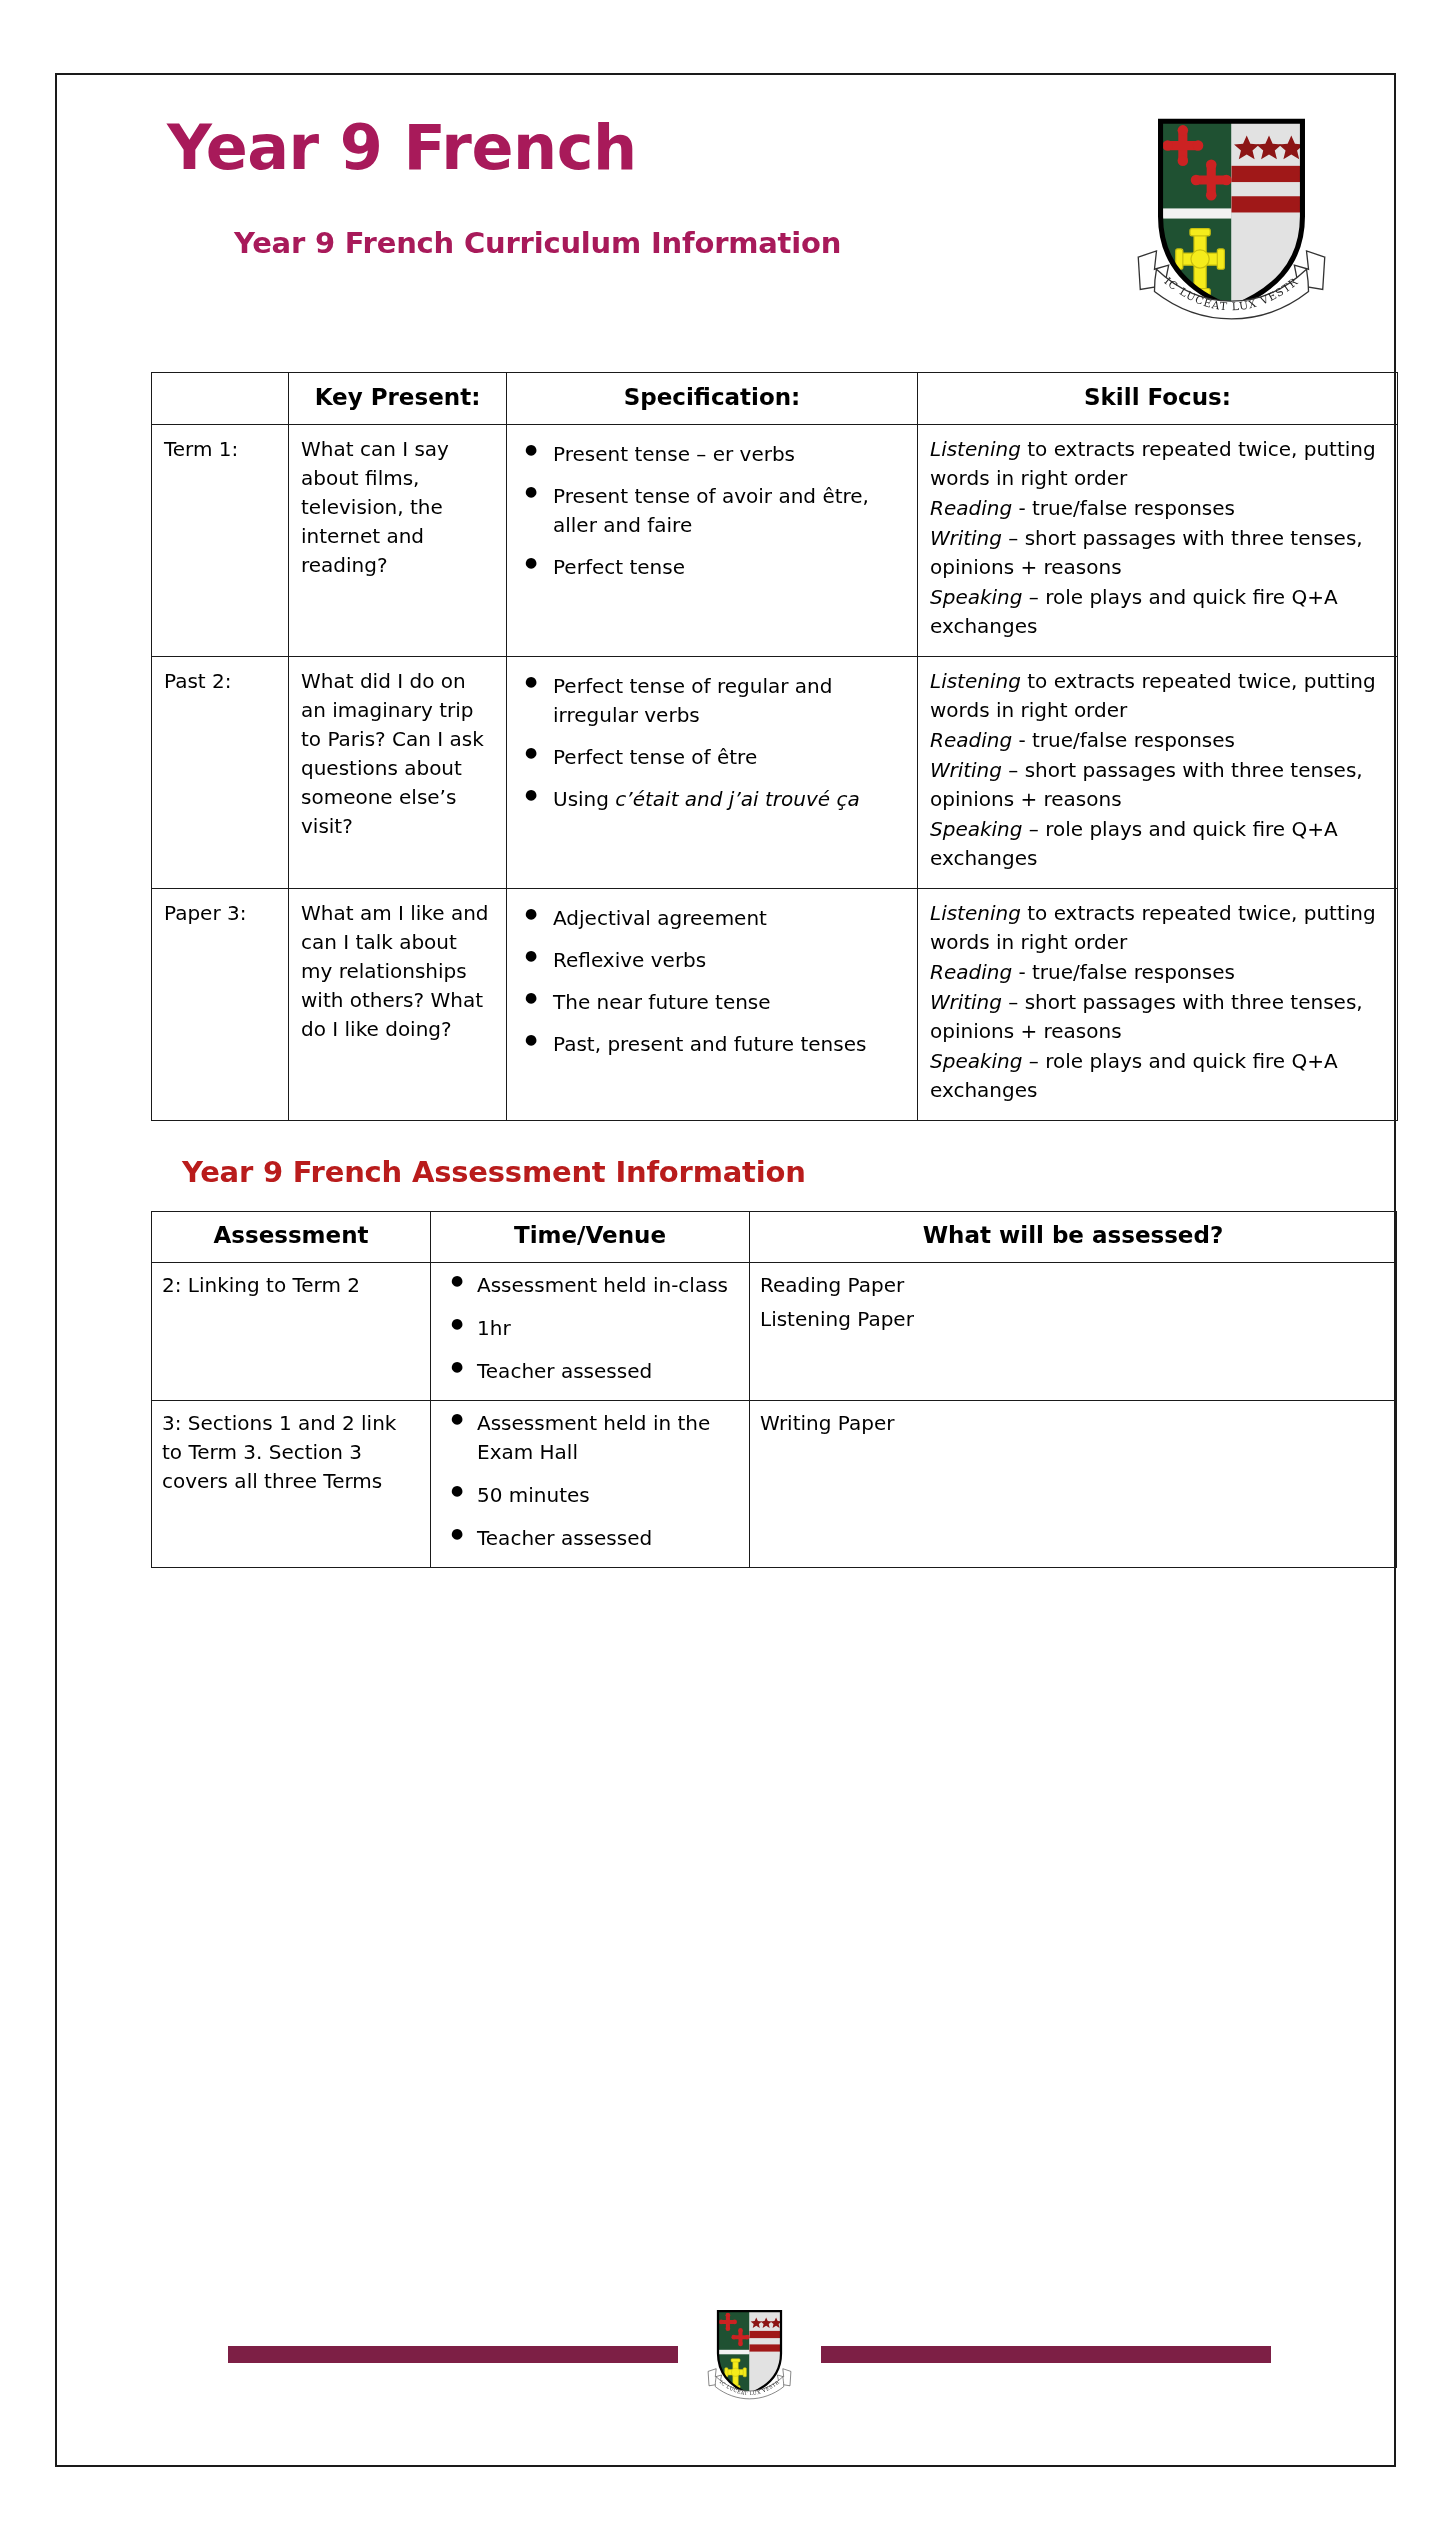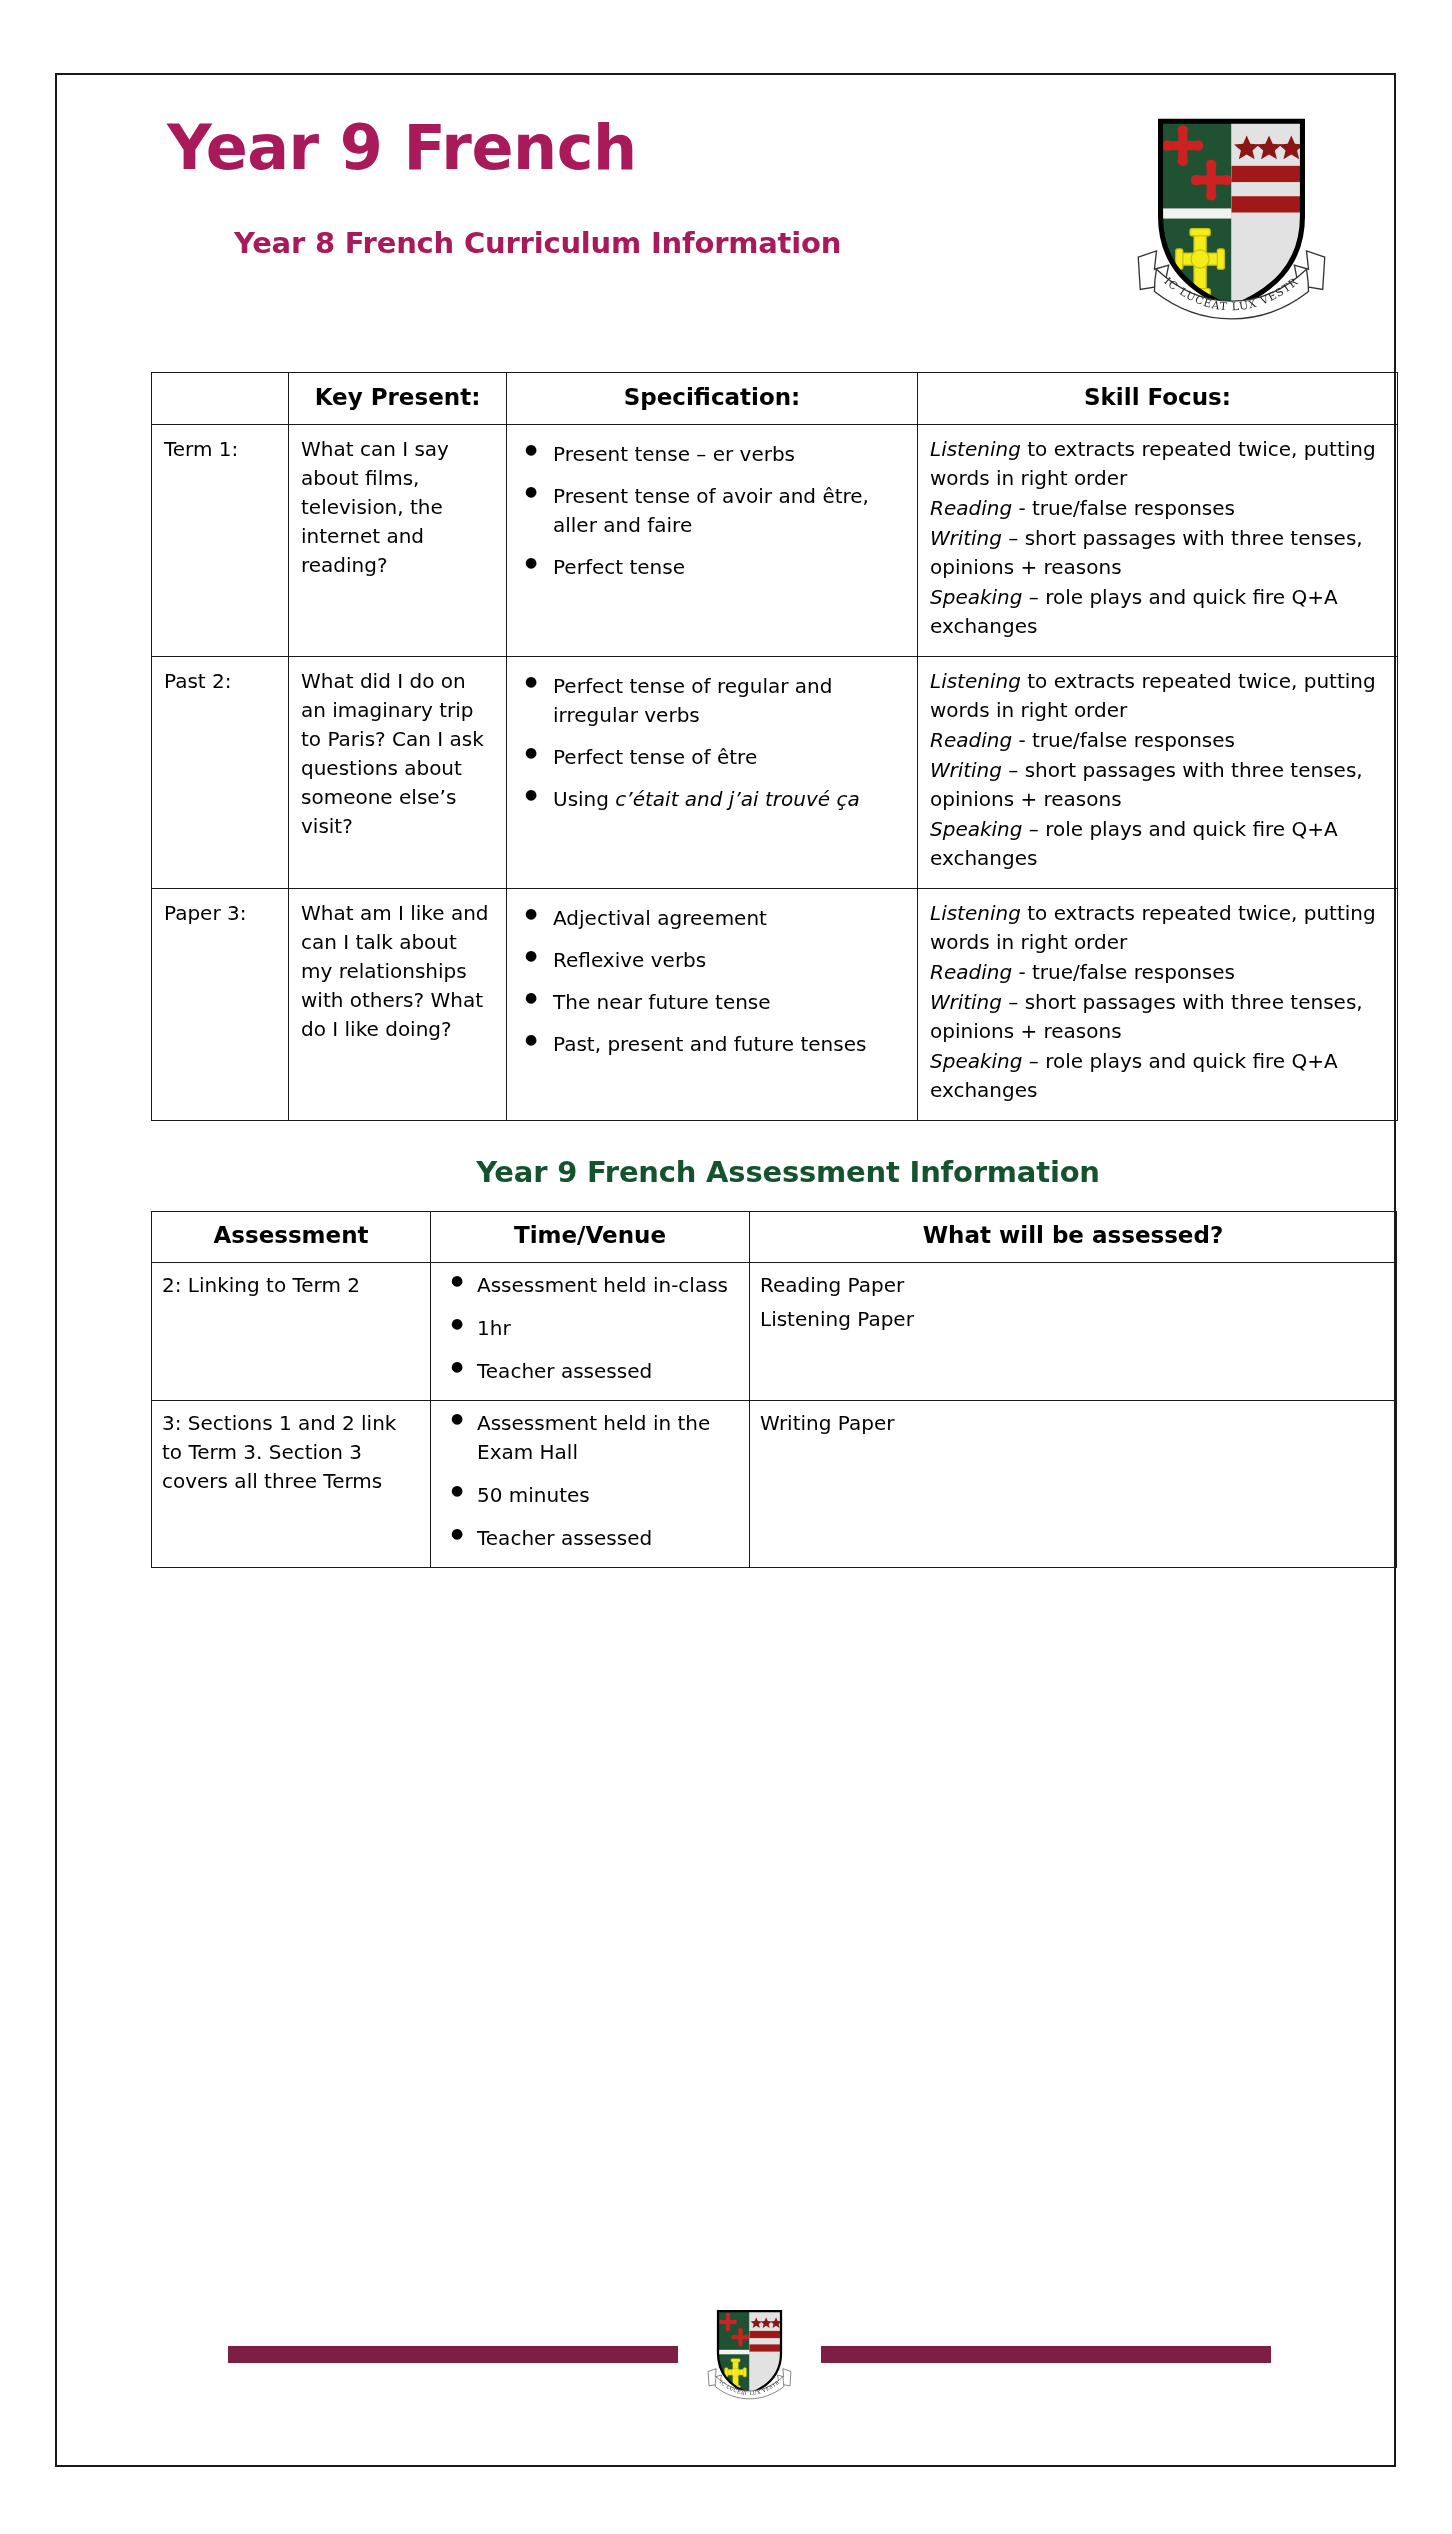--- a/index.html
+++ b/index.html
@@ -114,24 +114,23 @@
   }
   .ital { font-style: italic; }
 
   .skill-line { margin: 0 0 1px 0; }
 
   
   .assess-title {
     font-family: "DejaVu Sans", sans-serif;
     font-size: 29px;
     font-weight: bold;
-    color: #14532d;
+    color: #b91c1c;
     margin: 34px 0 22px 77px;
     letter-spacing: -0.2px;
-    text-align: center;
   }
   .assess-table {
     width: 1245px;
     margin: 0 0 0 46px;
   }
   .assess-table td, .assess-table th {
     border: 1.6px solid #1a1a1a;
     vertical-align: top;
     padding: 8px 10px 12px 10px;
     font-family: "DejaVu Sans", sans-serif;
@@ -192,21 +191,21 @@
   .footer-crest { flex: 0 0 auto; }
 </style>
 </head>
 <body>
 
 <div class="page-frame">
  <div class="page-inner">
 
   <div class="header-block">
     <div class="main-title">Year 9 French</div>
-    <div class="sub-title">Year 8 French Curriculum Information</div>
+    <div class="sub-title">Year 9 French Curriculum Information</div>
 
     <div class="crest-wrap">
       <svg viewBox="0 0 220 220" width="223" height="223" aria-hidden="true">
 
         <defs>
           <clipPath id="shclip">
             <path d="M40 18 L180 18 L180 112 C180 160 150 186 110 202 C70 186 40 160 40 112 Z"></path>
           </clipPath>
         </defs>
         <g clip-path="url(#shclip)">

